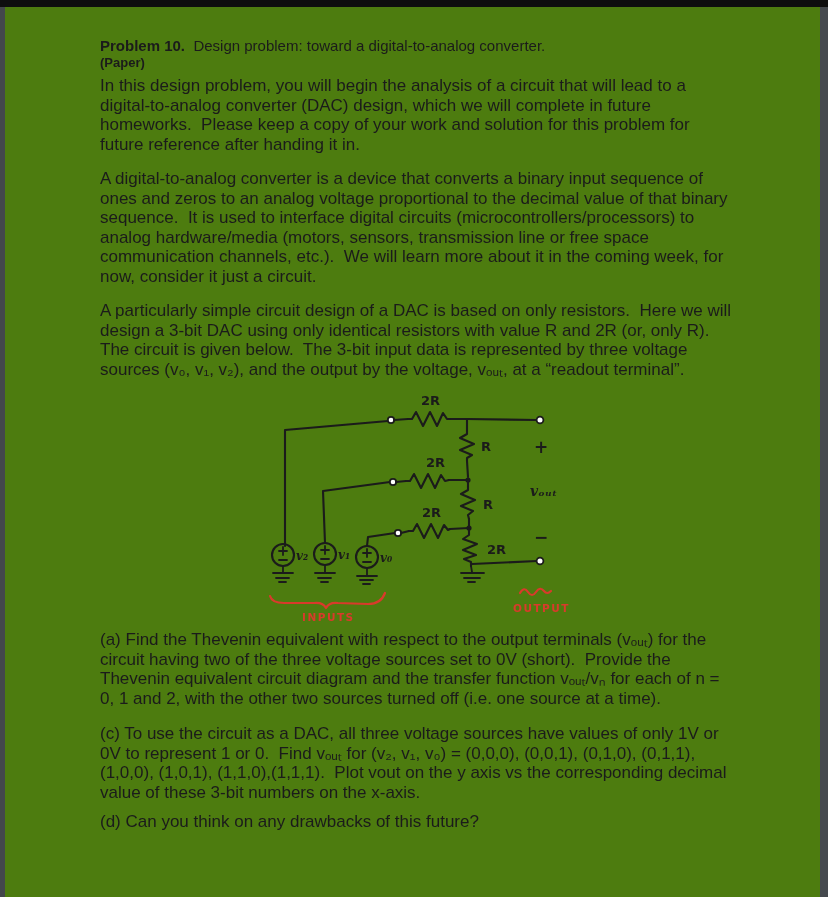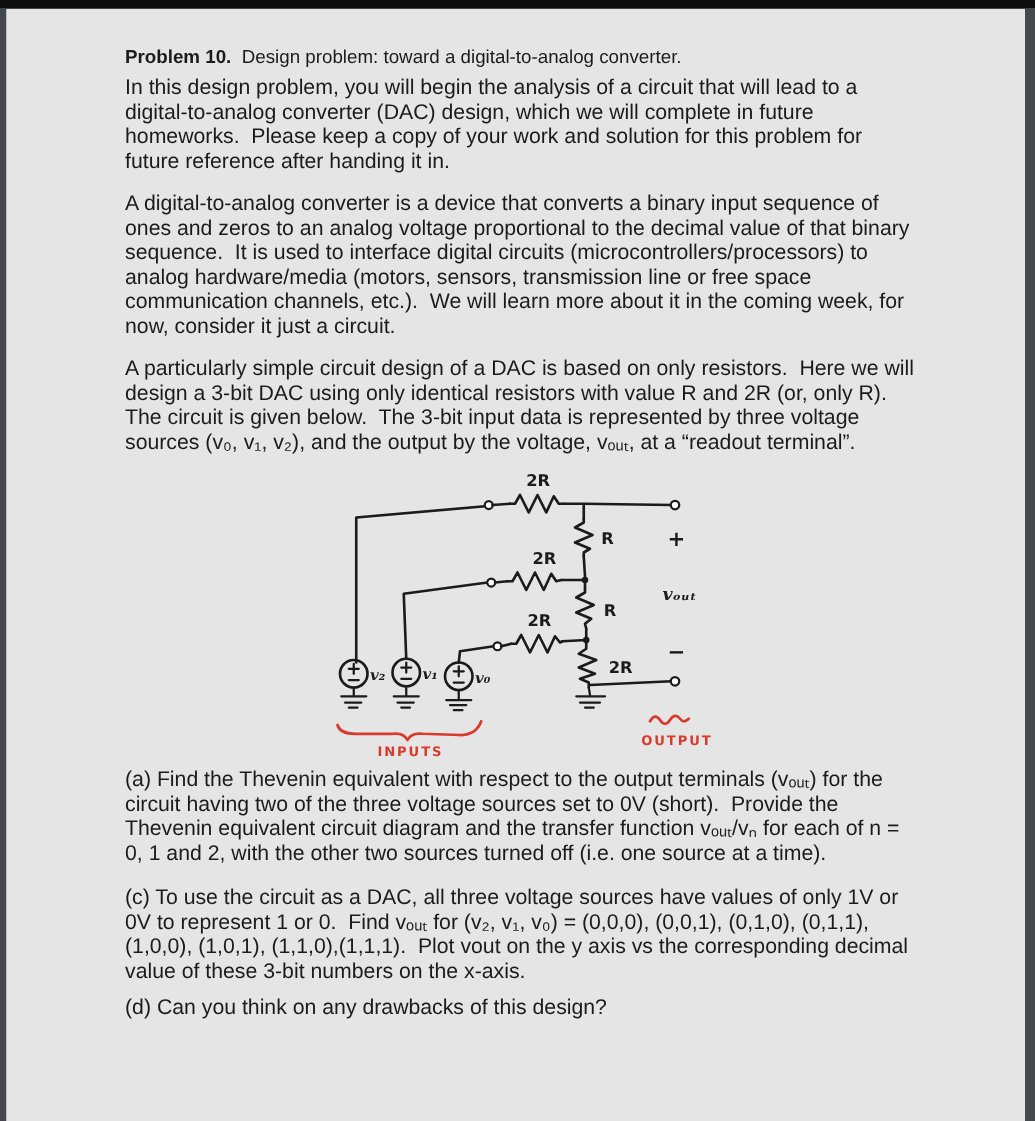--- a/index.html
+++ b/index.html
@@ -1,20 +1,20 @@
 <!DOCTYPE html>
 <html><head>
 <meta charset="utf-8">
 <style>
   * { box-sizing: border-box; }
   html, body { margin: 0; padding: 0; background: #ffffff; }
   .viewport {
     position: relative;
     width: 828px; height: 897px;
-    background: #e5e5e5;
+    background: #4d7c0f;
     overflow: hidden;
     font-family: "Liberation Sans", sans-serif;
     color: #1b1b1b;
   }
   .topbar { position: absolute; top: 0; left: 0; width: 828px; height: 7px; background: #0e0e0e; }
   .edge-left { position: absolute; top: 7px; left: 0; width: 5px; height: 890px; background: #43474b; }
   .edge-right { position: absolute; top: 7px; right: 0; width: 8px; height: 890px; background: #45494e; }
   .content {
     position: absolute; top: 7px; left: 5px;
     width: 815px; height: 890px;
@@ -50,20 +50,21 @@
 <body>
 
 <div class="viewport">
   <div class="topbar"></div>
   <div class="edge-left"></div>
   <div class="edge-right"></div>
 
   <div class="content">
 
     <div class="heading"><span class="b">Problem 10.</span><span>  Design problem: toward a digital-to-analog converter.</span></div>
+    <div class="paper-tag">(Paper)</div>
 
     <p class="para first">In this design problem, you will begin the analysis of a circuit that will lead to a digital-to-analog converter (DAC) design, which we will complete in future homeworks.  Please keep a copy of your work and solution for this problem for future reference after handing it in.</p>
     <p class="para">A digital-to-analog converter is a device that converts a binary input sequence of ones and zeros to an analog voltage proportional to the decimal value of that binary sequence.  It is used to interface digital circuits (microcontrollers/processors) to analog hardware/media (motors, sensors, transmission line or free space communication channels, etc.).  We will learn more about it in the coming week, for now, consider it just a circuit.</p>
     <p class="para">A particularly simple circuit design of a DAC is based on only resistors.  Here we will design a 3-bit DAC using only identical resistors with value R and 2R (or, only R).  The circuit is given below.  The 3-bit input data is represented by three voltage sources (v₀, v₁, v₂), and the output by the voltage, vₒᵤₜ, at a “readout terminal”.</p>
 
     <div class="figure">
       <svg width="320" height="236" viewBox="0 0 320 236" xmlns="http://www.w3.org/2000/svg">
 
         <g>
           <path class="ink" d="M27,157 L27,41 L130,32"></path>
@@ -165,16 +166,16 @@
         </g>
         <g>
           <path class="red" d="M262,204 q4,-7 8,-1 q4,6 8,0 q4,-6 8,-1 q3,4 7,0"></path>
           <text class="redlbl" x="255" y="223">OUTPUT</text>
         </g>
       </svg>
     </div>
 
     <p class="para">(a) Find the Thevenin equivalent with respect to the output terminals (vₒᵤₜ) for the circuit having two of the three voltage sources set to 0V (short).  Provide the Thevenin equivalent circuit diagram and the transfer function vₒᵤₜ/vₙ for each of n = 0, 1 and 2, with the other two sources turned off (i.e. one source at a time).</p>
     <p class="para mc">(c) To use the circuit as a DAC, all three voltage sources have values of only 1V or 0V to represent 1 or 0.  Find vₒᵤₜ for (v₂, v₁, v₀) = (0,0,0), (0,0,1), (0,1,0), (0,1,1), (1,0,0), (1,0,1), (1,1,0),(1,1,1).  Plot vout on the y axis vs the corresponding decimal value of these 3-bit numbers on the x-axis.</p>
-    <p class="para md">(d) Can you think on any drawbacks of this design?</p>
+    <p class="para md">(d) Can you think on any drawbacks of this future?</p>
 
   </div>
 </div>
 
 </body></html>

